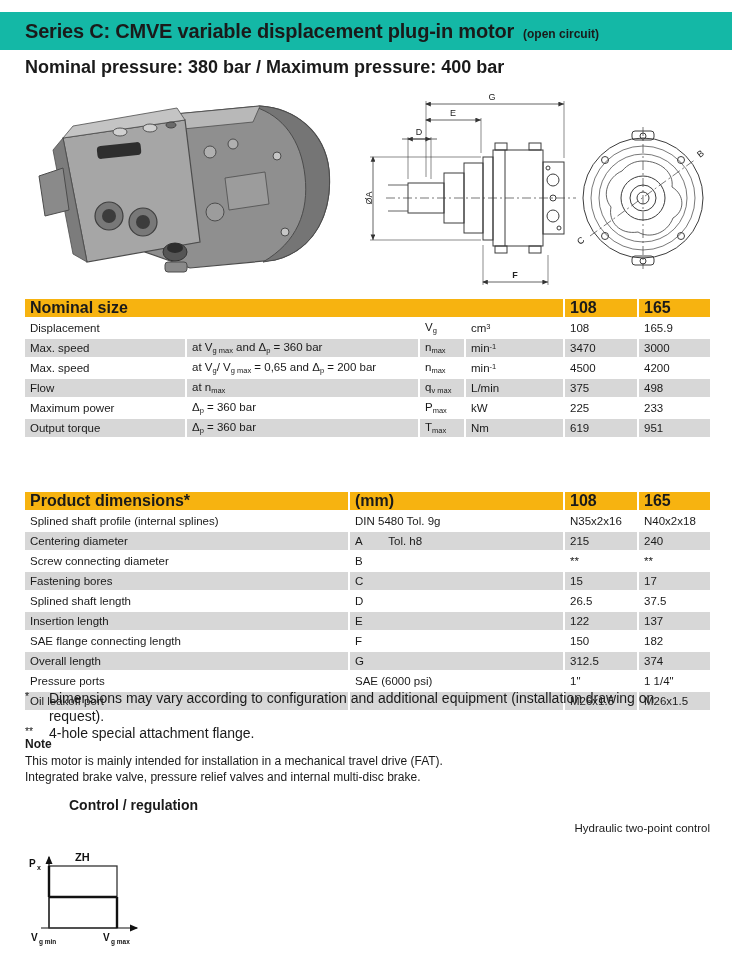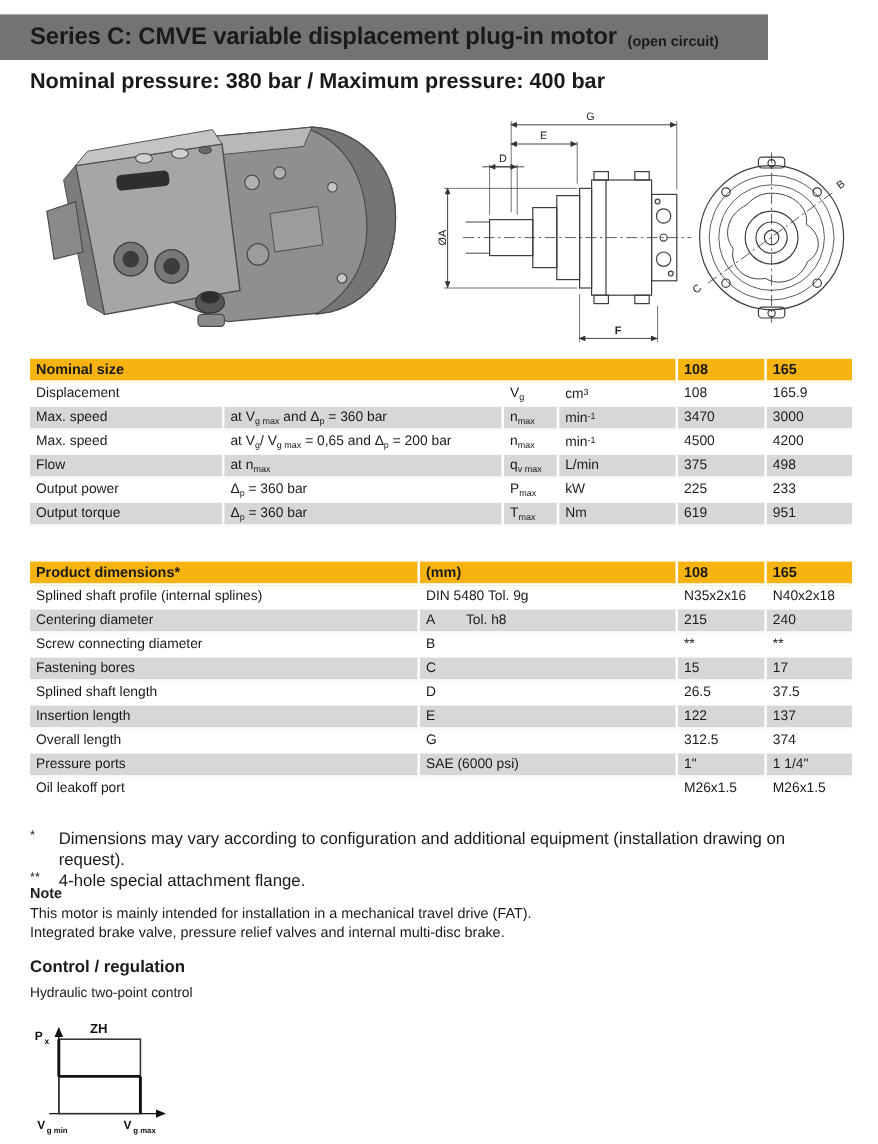--- a/index.html
+++ b/index.html
@@ -2,59 +2,59 @@
 <html><head>
 <meta charset="utf-8">
 <style>
   html,body{margin:0;padding:0;}
   body{
     width:732px;height:953px;position:relative;background:#ffffff;
     font-family:"Liberation Sans", sans-serif;color:#1a1a1a;overflow:hidden;
   }
   
   .banner{
-    position:absolute;top:12px;left:0;width:640px;height:38px;
-    background:#737373;display:flex;align-items:center;box-sizing:border-box;
+    position:absolute;top:12px;left:0;width:732px;height:38px;
+    background:#14b8a6;display:flex;align-items:center;box-sizing:border-box;
     padding-left:25px;gap:9px;
   }
   .banner-title{font-size:20px;font-weight:bold;letter-spacing:-0.2px;white-space:nowrap;}
   .banner-suffix{font-size:12px;font-weight:bold;padding-top:5px;white-space:nowrap;}
   .subtitle{position:absolute;top:57px;left:25px;font-size:18px;font-weight:bold;}
   
   .photo{position:absolute;left:25px;top:92px;}
   .techdraw{position:absolute;left:358px;top:85px;}
   .techdraw text{font-size:9px;fill:#222;font-family:"Liberation Sans",sans-serif;}
   .techdraw .dimlbl{font-weight:bold;}
   
   table{
     position:absolute;left:25px;width:685px;border-collapse:separate;border-spacing:0;
     table-layout:fixed;font-size:11.5px;
   }
   #nominal-table{top:299px;}
-  #dims-table{top:468px;}
+  #dims-table{top:492px;}
   th,td{
     height:18px;padding:0 5px;vertical-align:middle;text-align:left;
     font-weight:normal;border-bottom:2px solid #fff;overflow:hidden;white-space:nowrap;
   }
   th+th, td+td{border-left:2px solid #fff;}
-  tr.head th{background:#F7B310;font-weight:bold;font-size:12px;}
+  tr.head th{background:#F7B310;font-weight:bold;font-size:16px;}
   tbody tr:nth-child(even) td{background:#D7D7D7;}
   sub{font-size:7.5px;vertical-align:-2px;}
   sup{font-size:7.5px;vertical-align:3px;}
   
   .footnotes{position:absolute;left:25px;top:690px;width:685px;}
   .fn-row{display:flex;line-height:1.25;}
   .fn-sym{width:24px;font-size:10.5px;}
   .fn-text{font-size:14px;}
   .note{position:absolute;left:25px;top:737px;width:685px;}
   .note-heading{font-size:12px;font-weight:bold;margin-bottom:3px;}
   .note-line{font-size:12px;line-height:1.3;}
   .control{position:absolute;left:25px;top:797px;width:685px;}
-  .control-heading{font-size:14px;font-weight:bold;}
-  .control-sub{font-size:11.5px;margin-top:9px;}
+  .control-heading{font-size:14px;font-weight:bold;margin-left:44px;}
+  .control-sub{font-size:11.5px;margin-top:9px;text-align:right;}
   .graph{position:absolute;left:25px;top:850px;}
   .graph text{font-family:"Liberation Sans",sans-serif;fill:#111;}
 </style>
 </head>
 <body>
 
 <div class="banner">
   <span class="banner-title">Series C: CMVE variable displacement plug-in motor</span>
   <span class="banner-suffix">(open circuit)</span>
 </div>
@@ -225,21 +225,21 @@
     </tr>
     <tr>
       <td>Flow</td>
       <td>at n<sub>max</sub></td>
       <td>q<sub>v max</sub></td>
       <td>L/min</td>
       <td>375</td>
       <td>498</td>
     </tr>
     <tr>
-      <td>Output power</td>
+      <td>Maximum power</td>
       <td>Δ<sub>p</sub> = 360 bar</td>
       <td>P<sub>max</sub></td>
       <td>kW</td>
       <td>225</td>
       <td>233</td>
     </tr>
     <tr>
       <td>Output torque</td>
       <td>Δ<sub>p</sub> = 360 bar</td>
       <td>T<sub>max</sub></td>
@@ -296,20 +296,26 @@
       <td>26.5</td>
       <td>37.5</td>
     </tr>
     <tr>
       <td>Insertion length</td>
       <td>E</td>
       <td>122</td>
       <td>137</td>
     </tr>
     <tr>
+      <td>SAE flange connecting length</td>
+      <td>F</td>
+      <td>150</td>
+      <td>182</td>
+    </tr>
+    <tr>
       <td>Overall length</td>
       <td>G</td>
       <td>312.5</td>
       <td>374</td>
     </tr>
     <tr>
       <td>Pressure ports</td>
       <td>SAE (6000 psi)</td>
       <td>1"</td>
       <td>1 1/4"</td>

